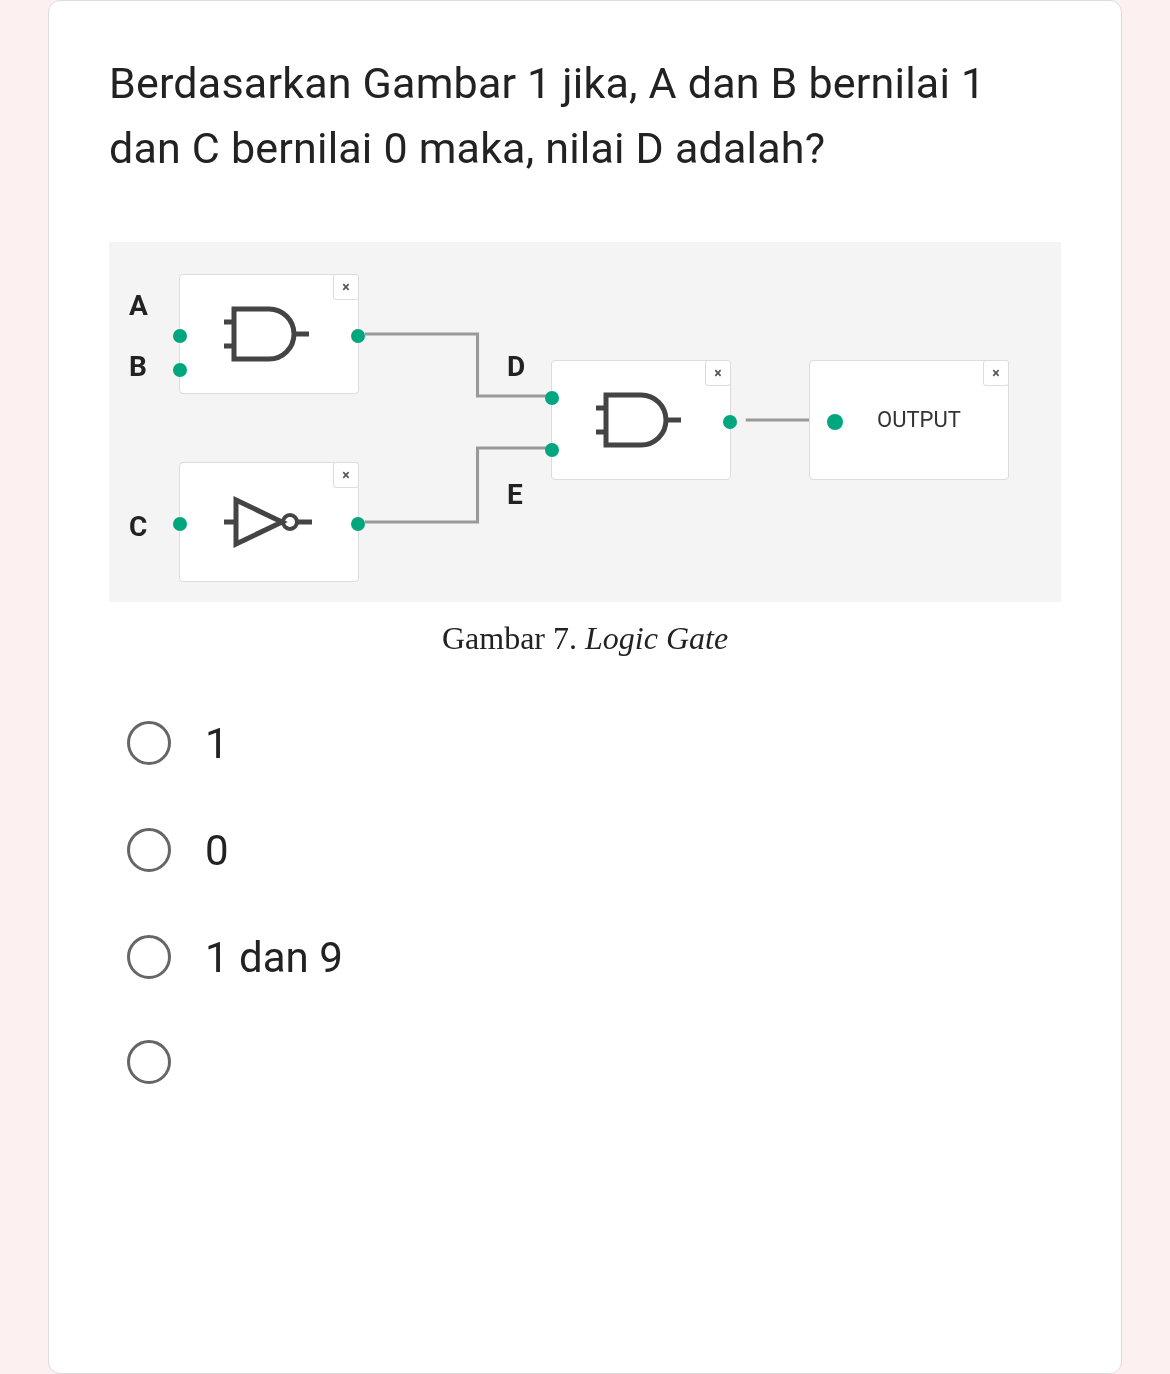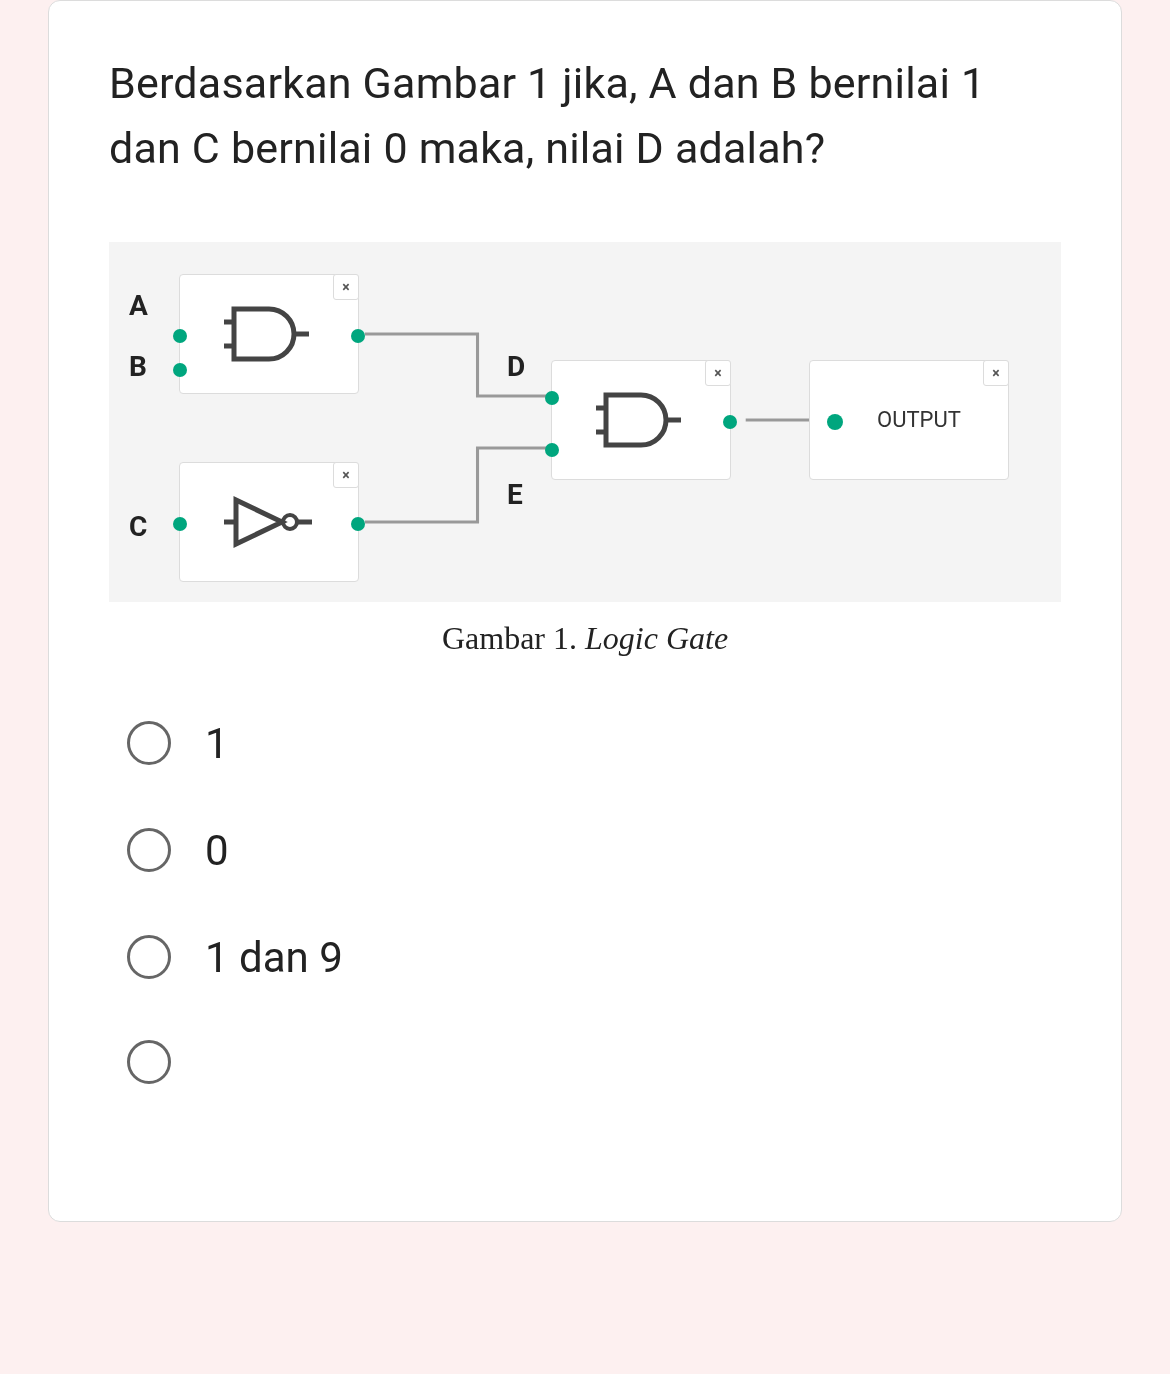--- a/index.html
+++ b/index.html
@@ -9,21 +9,21 @@
     width: 1170px;
     height: 1374px;
     overflow: hidden;
   }
   .card {
     background: #ffffff;
     border: 1px solid #dcdcdc;
     border-radius: 12px;
     margin: 0 48px;
     padding: 50px 60px 60px 60px;
-    height: 1222px;
+    height: 1374px;
     position: relative;
   }
   .question-text {
     font-size: 43px;
     color: #222;
     line-height: 1.52;
     letter-spacing: 0.2px;
     margin-bottom: 60px;
   }
   .diagram-container {
@@ -180,21 +180,21 @@
 
     <div class="node-box node-output">
       <div class="close-btn">×</div>
       <span class="output-text" style="margin-left:20px;">OUTPUT</span>
     </div>
     <span class="output-dot"></span>
 
   </div>
 
   <div class="caption">
-    <span>Gambar 1. </span><span class="caption-italic">Logic Gate</span>
+    <span>Gambar 7. </span><span class="caption-italic">Logic Gate</span>
   </div>
 
   <div class="options">
     <label class="option-row">
       <span class="radio"></span>
       <span class="option-label">1</span>
     </label>
     <label class="option-row">
       <span class="radio"></span>
       <span class="option-label">0</span>

